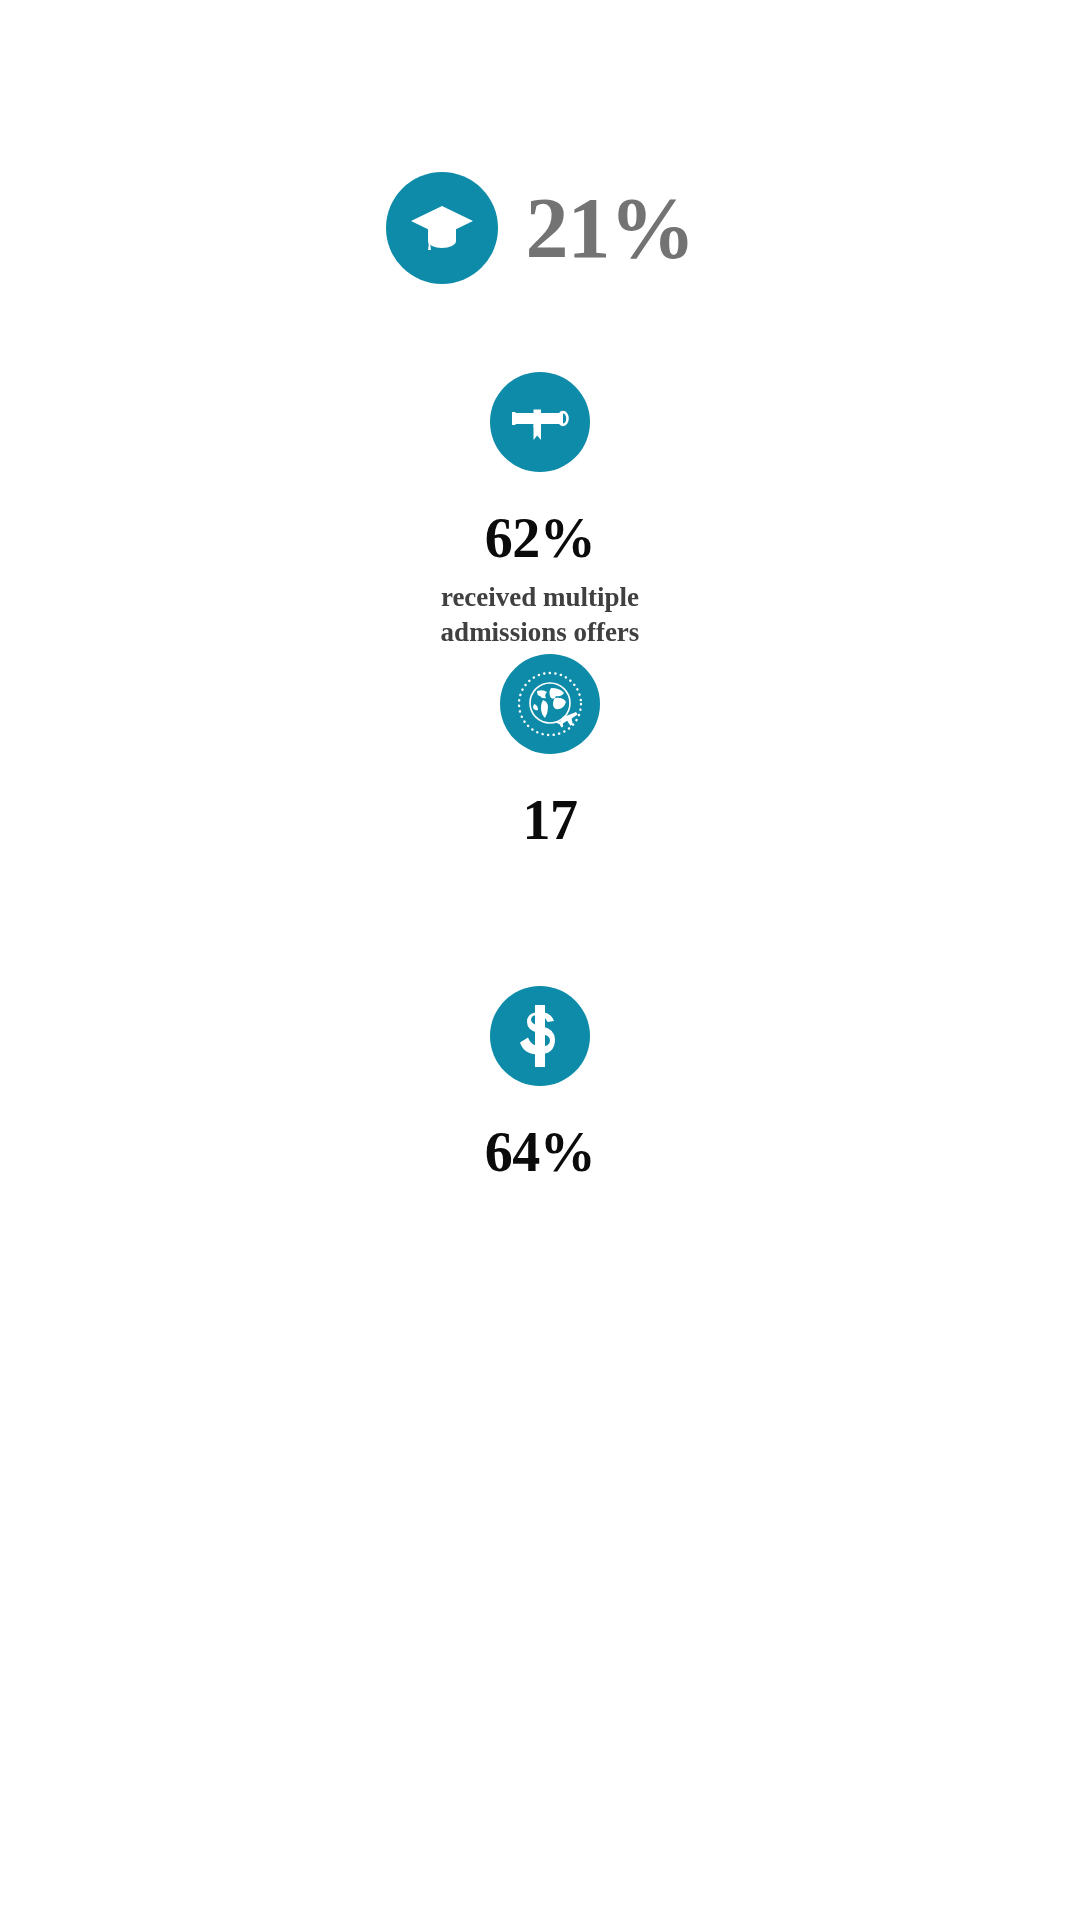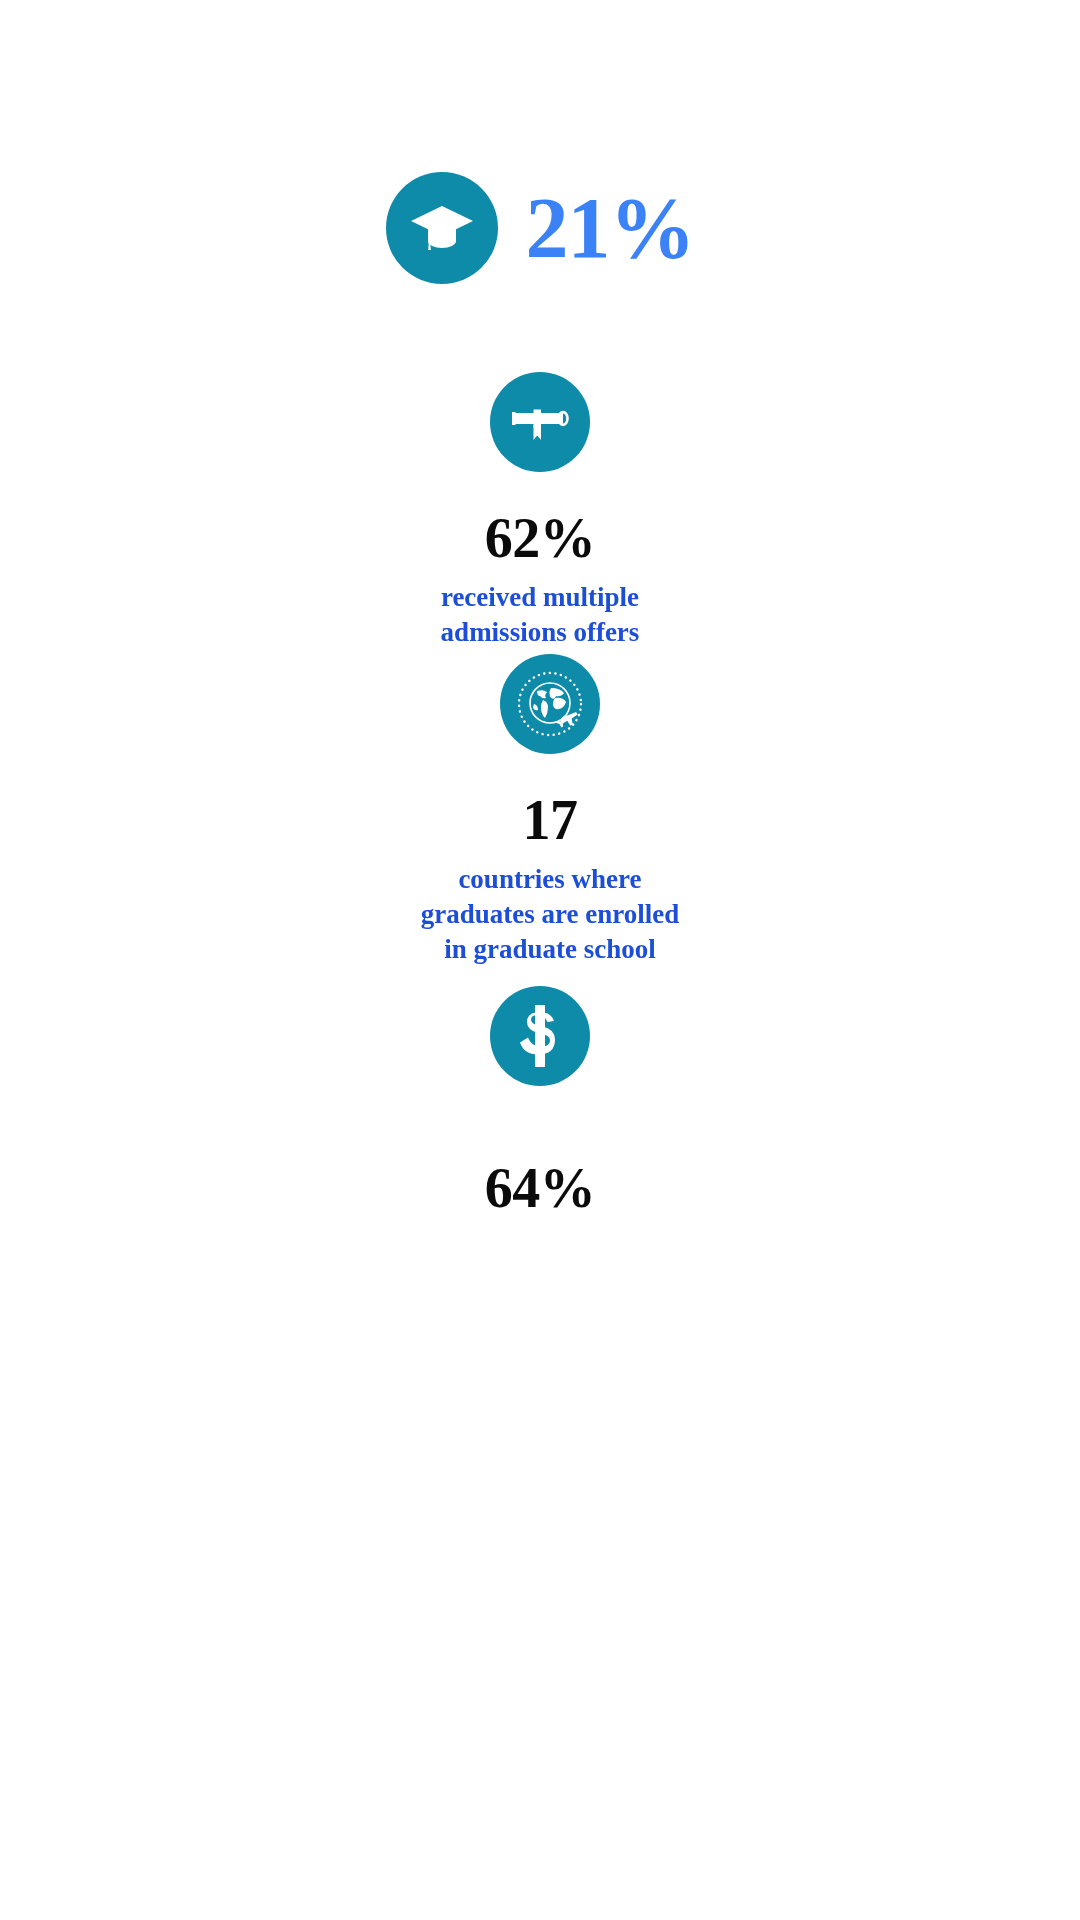--- a/index.html
+++ b/index.html
@@ -51,21 +51,21 @@
   }
   .stat-row .text-col {
     display: flex;
     flex-direction: column;
     align-items: flex-start;
     line-height: 1;
   }
   .stat-row .big-number {
     font-size: 86px;
     font-weight: 700;
-    color: #3b82f6;
+    color: #737373;
     letter-spacing: -1px;
     line-height: 0.98;
     margin: 0;
   }
   .stat-row .caption {
     font-size: 45px;
     font-weight: 700;
     color: #0b0b0b;
     margin: 6px 0 0 0;
     line-height: 1.05;
@@ -90,29 +90,29 @@
     font-size: 56px;
     font-weight: 700;
     color: #0b0b0b;
     line-height: 1;
     margin: 38px 0 0 0;
     letter-spacing: -0.5px;
   }
   .stat-block .caption {
     font-size: 27px;
     font-weight: 700;
-    color: #1d4ed8;
+    color: #404040;
     line-height: 1.3;
     margin: 14px 0 0 0;
     white-space: pre-line;
   }
 
   #block-offers  { top: 372px; }
   #block-countries { top: 654px; padding-left: 10px; }
-  #block-funding { top: 986px; gap: 36px; }
+  #block-funding { top: 986px; }
 </style>
 </head>
 <body>
 
 <div class="infographic">
 
   <div class="stat-row">
 
     <div class="badge">
       <span>
@@ -175,23 +175,20 @@
           <path d="M33 36 q5 2 5 7 q0 6 -3 11 q-4 -4 -4 -10 q0 -5 2 -8 Z" fill="#ffffff"></path>
           <path d="M45 34 q8 -1 11 4 q-2 6 -7 7 q-5 1 -6 -4 q0 -5 2 -7 Z" fill="#ffffff"></path>
           <path d="M24 40 q4 1 4 6 q-4 1 -5 -3 z" fill="#ffffff"></path>
 
           <path d="M56 52 l10 -4 l1.6 2.4 l-6 4.2 l1.2 5.6 l-2.4 1.6 l-3.2 -5 l-4.4 2.6 l0.4 3.2 l-1.8 1 l-1.8 -3.4 l-3.4 -1.4 l1 -1.8 l3.2 0.4 l2.4 -4.6 Z" fill="#ffffff"></path>
         </svg>
       </span>
     </div>
 
     <div class="big-number">17</div>
-    <div class="caption">countries where
-graduates are enrolled
-in graduate school</div>
   </div>
 
   <div class="stat-block" id="block-funding">
 
     <div class="badge">
       <span>
         <svg width="52" height="66" viewBox="0 0 52 66" aria-hidden="true">
 
           <rect x="21" y="2" width="10" height="62" fill="#ffffff"></rect>
 

